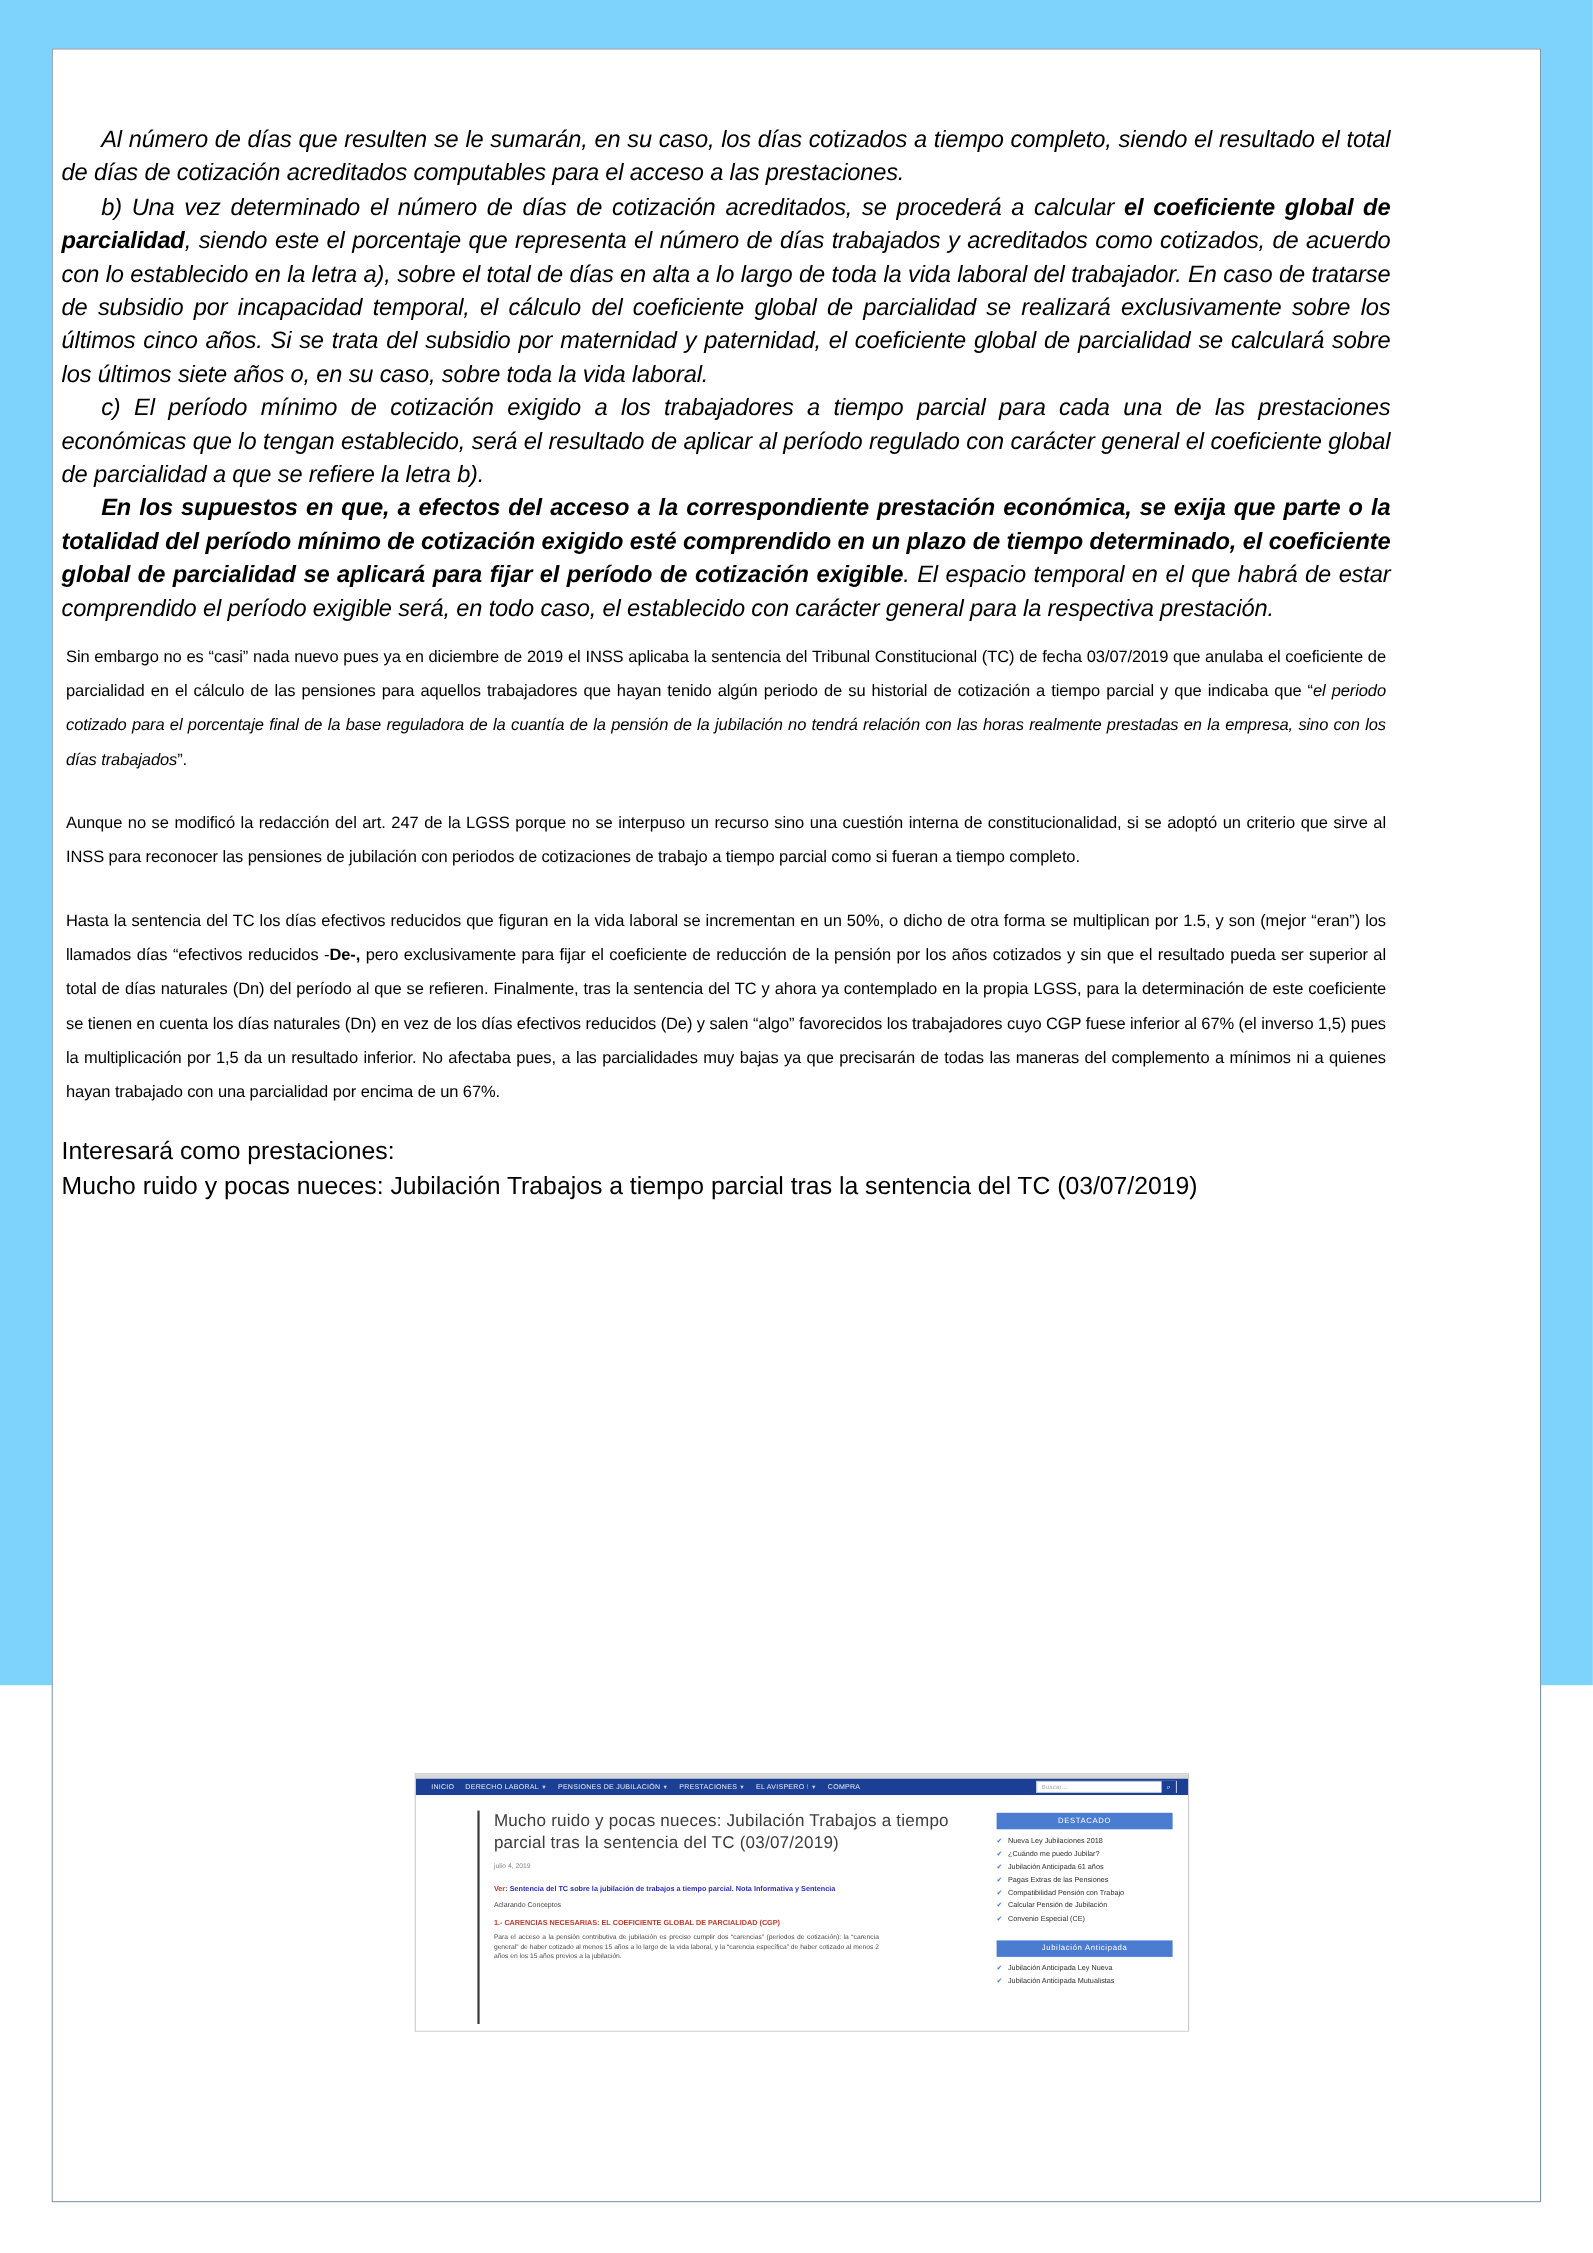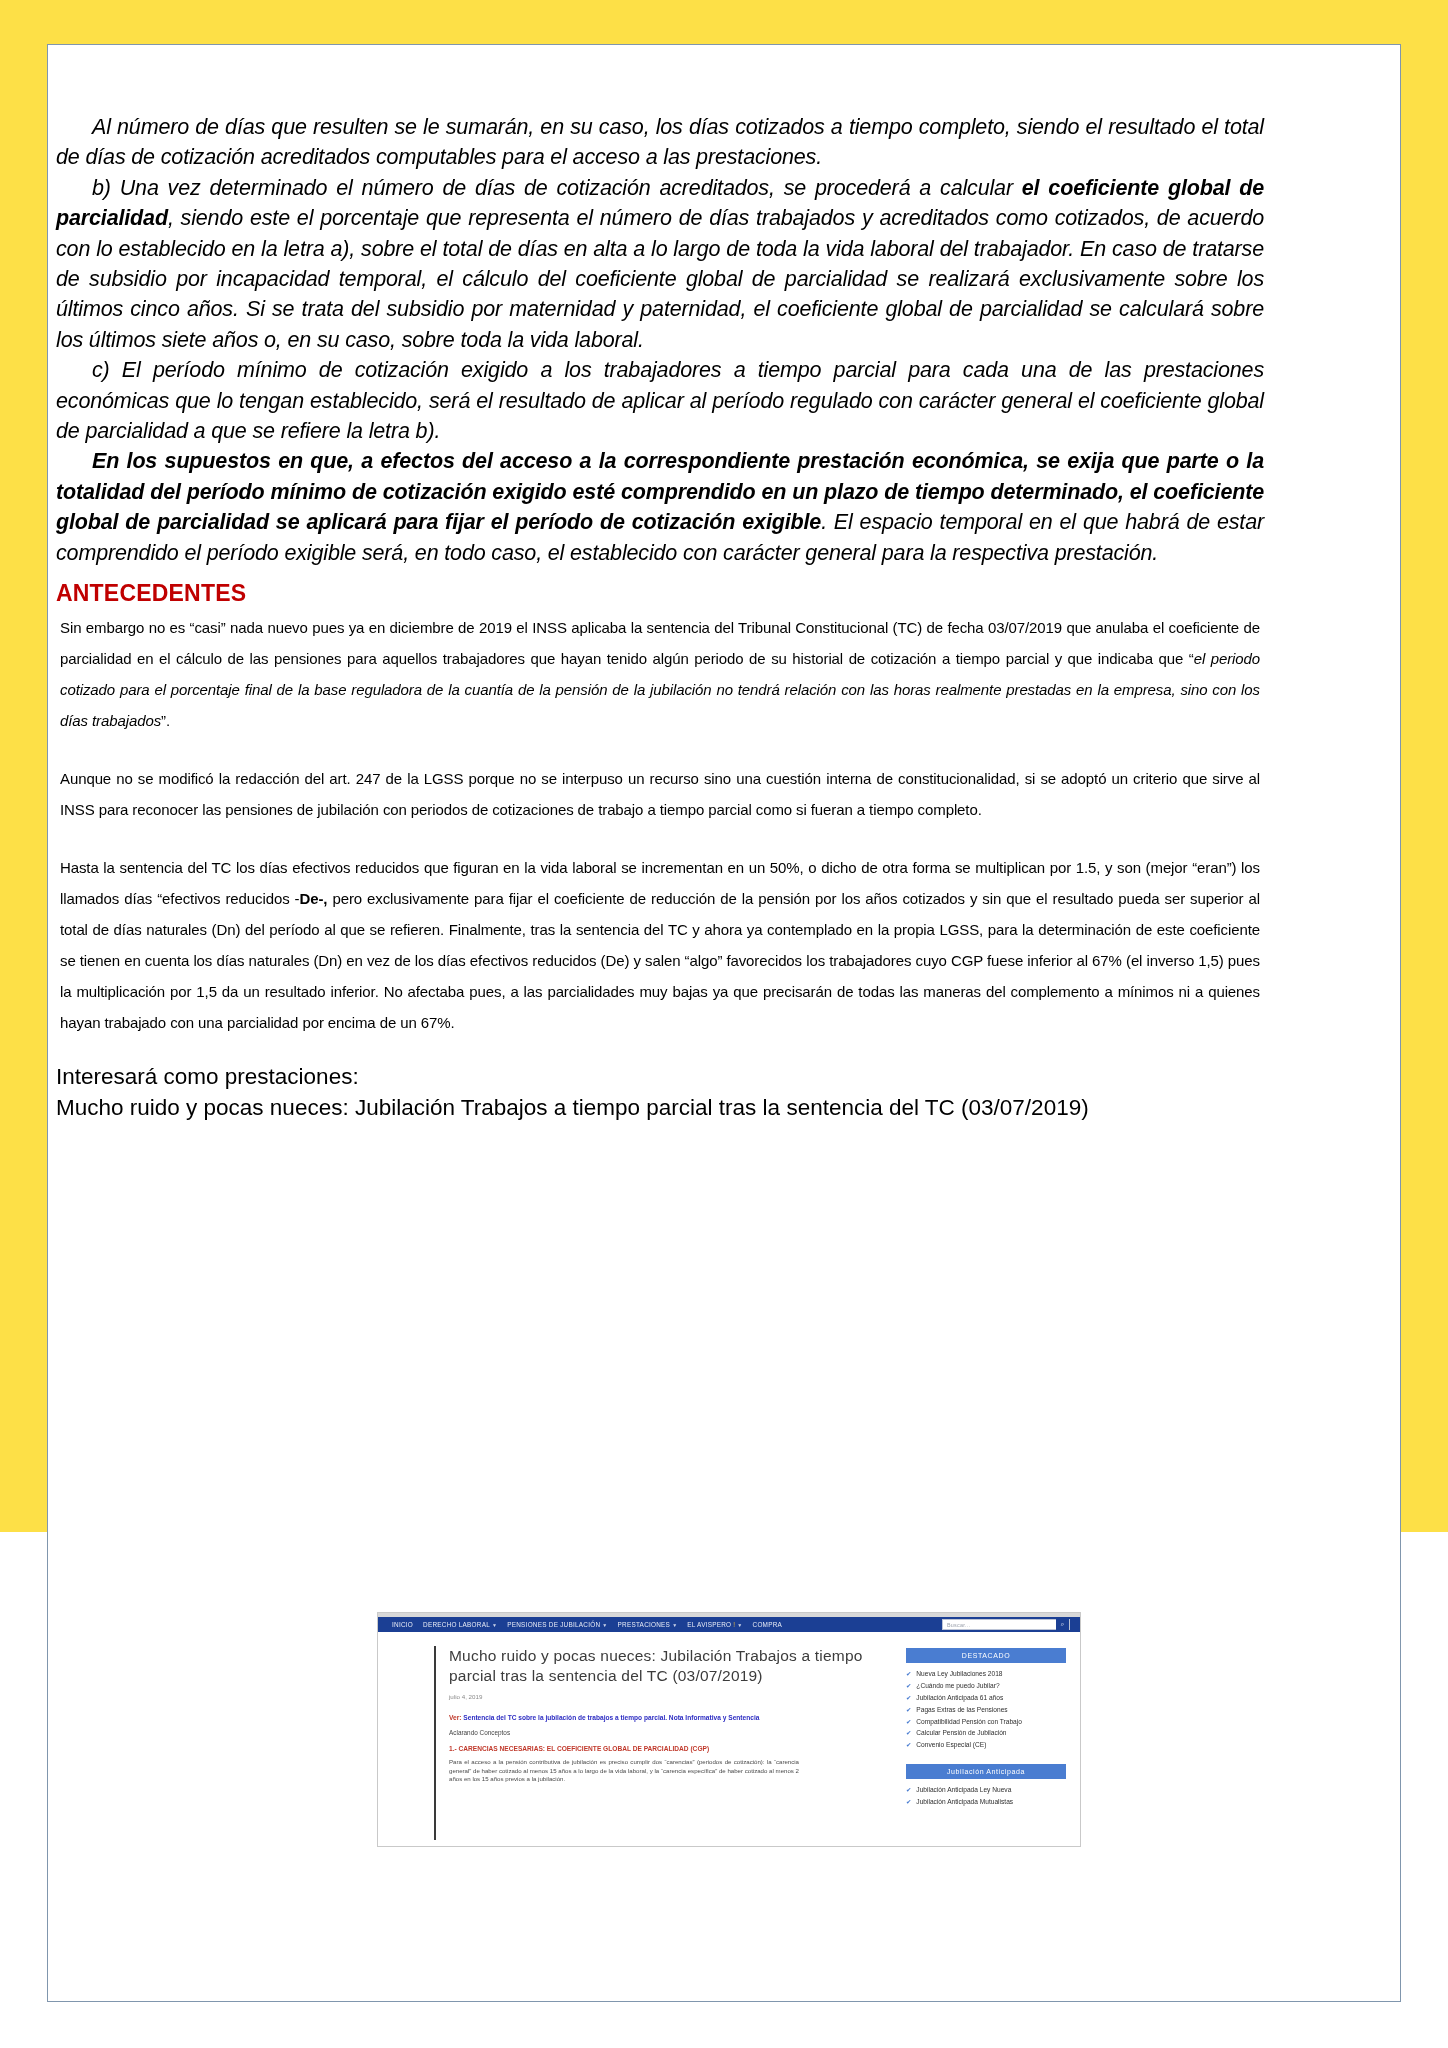--- a/index.html
+++ b/index.html
@@ -9,21 +9,21 @@
     background:#ffffff;
     font-family:"Liberation Sans", sans-serif;
     color:#000;
     overflow:hidden;
   }
 
   
   #page {
     position:relative;
     width:1448px; height:1532px;
-    background:#fde047;
+    background:#7dd3fc;
   }
   #page-border {
     position:absolute;
     left:47px; top:44px;
     width:1354px; height:1958px;
     border:1px solid #8096ad;
     background:#fff;
   }
 
   
@@ -214,21 +214,20 @@
     <p class="legal blk"><span class="ind"></span><span>Al número de días que resulten se le sumarán, en su caso, los días cotizados a tiempo completo, siendo el resultado el total de días de cotización acreditados computables para el acceso a las prestaciones.</span></p>
 
     <p class="legal blk"><span class="ind"></span><span>b) Una vez determinado el número de días de cotización acreditados, se procederá a calcular </span><b>el coeficiente global de parcialidad</b><span>, siendo este el porcentaje que representa el número de días trabajados y acreditados como cotizados, de acuerdo con lo establecido en la letra a), sobre el total de días en alta a lo largo de toda la vida laboral del trabajador. En caso de tratarse de subsidio por incapacidad temporal, el cálculo del coeficiente global de parcialidad se realizará exclusivamente sobre los últimos cinco años. Si se trata del subsidio por maternidad y paternidad, el coeficiente global de parcialidad se calculará sobre los últimos siete años o, en su caso, sobre toda la vida laboral.</span></p>
 
     <p class="legal blk"><span class="ind"></span><span>c) El período mínimo de cotización exigido a los trabajadores a tiempo parcial para cada una de las prestaciones económicas que lo tengan establecido, será el resultado de aplicar al período regulado con carácter general el coeficiente global de parcialidad a que se refiere la letra b).</span></p>
 
     <p class="legal blk"><span class="ind"></span><b>En los supuestos en que, a efectos del acceso a la correspondiente prestación económica, se exija que parte o la totalidad del período mínimo de cotización exigido esté comprendido en un plazo de tiempo determinado, el coeficiente global de parcialidad se aplicará para fijar el período de cotización exigible</b><span>. El espacio temporal en el que habrá de estar comprendido el período exigible será, en todo caso, el establecido con carácter general para la respectiva prestación.</span></p>
 
     <div class="gap-s"></div>
 
-    <div class="sect-head">ANTECEDENTES</div>
 
     <p class="body-p"><span>Sin embargo no es “casi” nada nuevo pues ya en diciembre de 2019 el INSS aplicaba la sentencia del Tribunal Constitucional (TC) de fecha 03/07/2019 que anulaba el coeficiente de parcialidad en el cálculo de las pensiones para aquellos trabajadores que hayan tenido algún periodo de su historial de cotización a tiempo parcial y que indicaba que “</span><i>el periodo cotizado para el porcentaje final de la base reguladora de la cuantía de la pensión de la jubilación no tendrá relación con las horas realmente prestadas en la empresa, sino con los días trabajados</i><span>”.</span></p>
 
     <div class="gap"></div>
 
     <p class="body-p">Aunque no se modificó la redacción del art. 247 de la LGSS porque no se interpuso un recurso sino una cuestión interna de constitucionalidad, si se adoptó un criterio que sirve al INSS para reconocer las pensiones de jubilación con periodos de cotizaciones de trabajo a tiempo parcial como si fueran a tiempo completo.</p>
 
     <div class="gap"></div>
 
     <p class="body-p"><span>Hasta la sentencia del TC los días efectivos reducidos que figuran en la vida laboral se incrementan en un 50%, o dicho de otra forma se multiplican por 1.5, y son (mejor “eran”) los llamados días “efectivos reducidos -</span><b>De-,</b><span> pero exclusivamente para fijar el coeficiente de reducción de la pensión por los años cotizados y sin que el resultado pueda ser superior al total de días naturales (Dn) del período al que se refieren. Finalmente, tras la sentencia del TC y ahora ya contemplado en la propia LGSS, para la determinación de este coeficiente se tienen en cuenta los días naturales (Dn) en vez de los días efectivos reducidos (De) y salen “algo” favorecidos los trabajadores cuyo CGP fuese inferior al 67% (el inverso 1,5) pues la multiplicación por 1,5 da un resultado inferior. No afectaba pues, a las parcialidades muy bajas ya que precisarán de todas las maneras del complemento a mínimos ni a quienes hayan trabajado con una parcialidad por encima de un 67%.</span></p>

